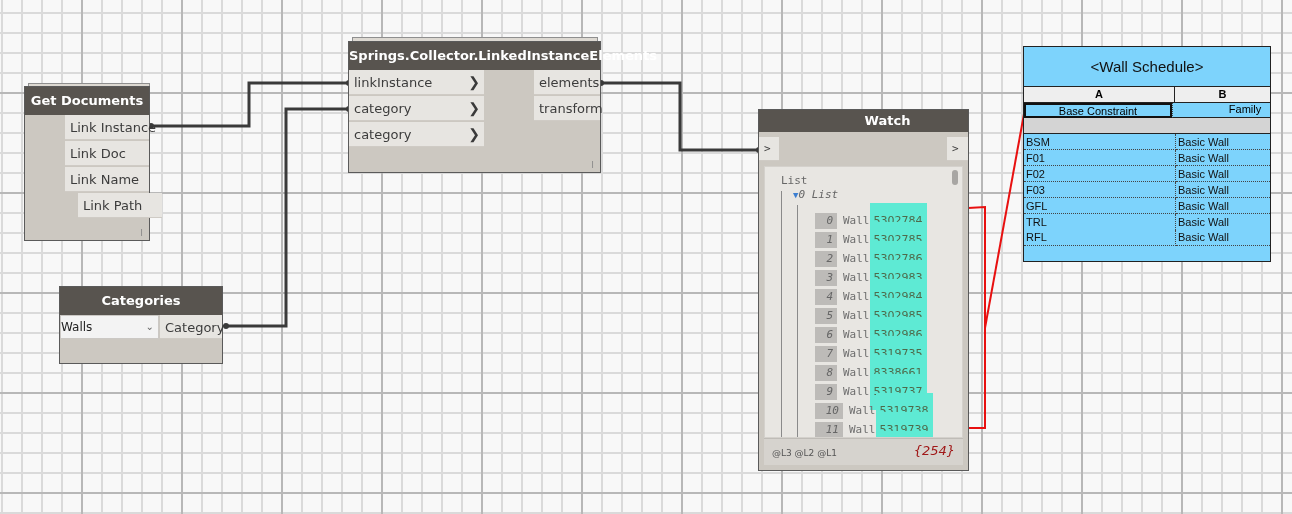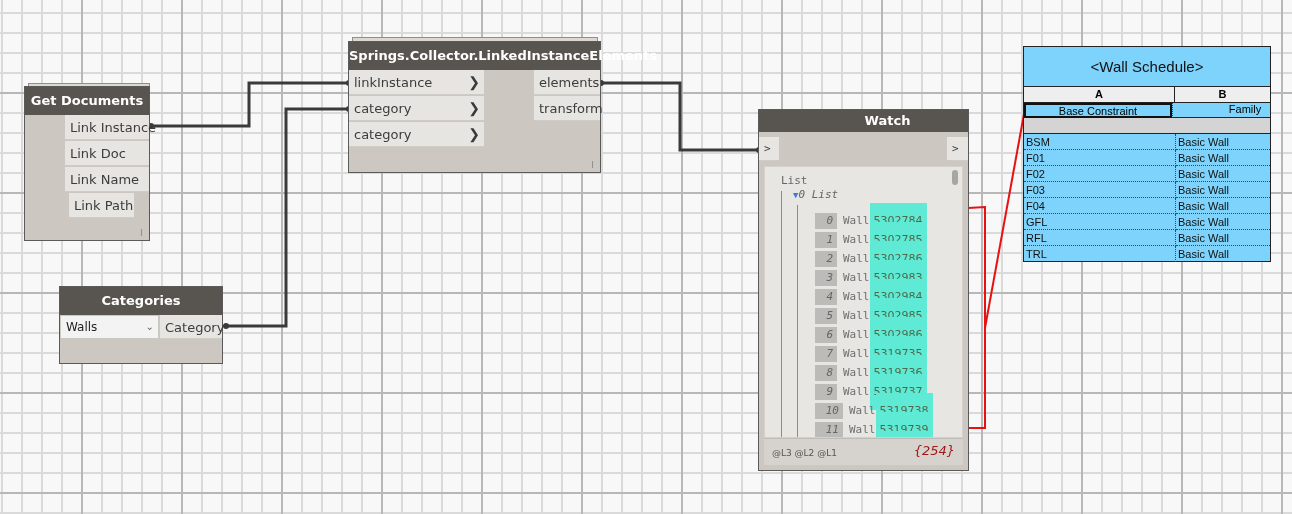--- a/index.html
+++ b/index.html
@@ -15,21 +15,21 @@
     background-position:81px 0, 0 92px, 1px 0, 0 12px;
     font-family:"DejaVu Sans", sans-serif;
   }
   .node { position:absolute; background:#ccc8c1; border:1px solid #5a5a5a; box-sizing:border-box; }
   .node-stack { position:absolute; height:6px; border:1px solid #8f8f8f; border-bottom:none; background:#ddd9d2; box-sizing:border-box; }
   .node-title { background:#58544f; color:#fff; font-weight:bold; font-size:13px; text-align:center; height:28px; line-height:28px; white-space:nowrap; }
   .port { position:absolute; background:#e7e5e1; color:#3c3c3c; font-size:13px; height:25px; line-height:25px; border-bottom:1px solid #cfcbc5; box-sizing:border-box; padding-left:5px; white-space:nowrap; }
   .port .chev { position:absolute; right:4px; top:0; font-weight:bold; color:#3a3a3a; font-size:14px; }
   .corner-mark { position:absolute; right:6px; bottom:2px; font-size:9px; color:#8a8a8a; }
   svg.wires { position:absolute; left:0; top:0; width:1292px; height:514px; pointer-events:none; }
-  .dropdown { position:absolute; background:#f3f3f3; border:1px solid #cbc8c4; box-sizing:border-box; font-size:12px; color:#222; padding-left:5px; line-height:22px; }
+  .dropdown { position:absolute; background:#f3f3f3; border:1px solid #cbc8c4; box-sizing:border-box; font-size:12px; color:#222; line-height:22px; }
   .dropdown .arrow { position:absolute; right:4px; top:0; font-size:10px; color:#666; }
   .watch-body { position:absolute; background:#e8e6e2; border:1px solid #d4d1cc; box-sizing:border-box; overflow:hidden; font-family:"DejaVu Sans Mono", monospace; font-size:11px; color:#666; }
   .wrow { position:absolute; height:16px; line-height:16px; white-space:nowrap; }
   .widx { display:inline-block; background:#bdbbb8; color:#666; font-style:italic; text-align:right; padding-right:4px; box-sizing:border-box; width:22px; }
   .wtxt { display:inline-block; margin-left:6px; color:#6e6e6e; }
   .wval { display:inline-block; background:#5eead4; color:#4e6a4b; font-family:"DejaVu Sans", sans-serif; padding:10px 4px; margin-left:0; }
   .watch-foot { position:absolute; background:#d6d3ce; border-top:1px solid #bfbcb7; font-size:9px; color:#555; }
   table.sched { border-collapse:collapse; font-family:"Liberation Sans", sans-serif; font-size:11px; color:#111; }
 </style>
 </head>
@@ -54,21 +54,21 @@
     <path d="M985 328 L1026 103"></path>
   </g>
 </svg>
 
 <div class="node-stack" style="left:28px;top:83px;width:122px;"></div>
 <div class="node" style="left:24px;top:86px;width:126px;height:155px;">
   <div class="node-title">Get Documents</div>
   <div class="port" style="left:40px;top:28px;width:84px;">Link Instance</div>
   <div class="port" style="left:40px;top:54px;width:84px;">Link Doc</div>
   <div class="port" style="left:40px;top:80px;width:84px;">Link Name</div>
-  <div class="port" style="left:44px;top:106px;width:65px;">Link Path</div>
+  <div class="port" style="left:53px;top:106px;width:84px;">Link Path</div>
   <span class="corner-mark">I</span>
 </div>
 
 <div class="node" style="left:59px;top:286px;width:164px;height:78px;">
   <div class="node-title">Categories</div>
   <div class="dropdown" style="left:0;top:28px;width:99px;height:24px;">
     <span>Walls</span>
     <span class="arrow">⌄</span>
   </div>
   <div class="port" style="left:100px;top:28px;width:62px;height:24px;">Category</div>
@@ -108,21 +108,21 @@
     <div style="position:absolute;left:32px;top:38px;width:1px;height:240px;background:#8a8a8a;"></div>
 
     <div class="wrow" style="left:50px;top:36px;"><span class="widx">0</span><span class="wtxt">Wall</span><span class="wval">5302784</span></div>
     <div class="wrow" style="left:50px;top:55px;"><span class="widx">1</span><span class="wtxt">Wall</span><span class="wval">5302785</span></div>
     <div class="wrow" style="left:50px;top:74px;"><span class="widx">2</span><span class="wtxt">Wall</span><span class="wval">5302786</span></div>
     <div class="wrow" style="left:50px;top:93px;"><span class="widx">3</span><span class="wtxt">Wall</span><span class="wval">5302983</span></div>
     <div class="wrow" style="left:50px;top:112px;text-decoration:underline;"><span class="widx">4</span><span class="wtxt">Wall</span><span class="wval">5302984</span></div>
     <div class="wrow" style="left:50px;top:131px;"><span class="widx">5</span><span class="wtxt">Wall</span><span class="wval">5302985</span></div>
     <div class="wrow" style="left:50px;top:150px;"><span class="widx">6</span><span class="wtxt">Wall</span><span class="wval">5302986</span></div>
     <div class="wrow" style="left:50px;top:169px;"><span class="widx">7</span><span class="wtxt">Wall</span><span class="wval">5319735</span></div>
-    <div class="wrow" style="left:50px;top:188px;"><span class="widx">8</span><span class="wtxt">Wall</span><span class="wval">5319736</span></div>
+    <div class="wrow" style="left:50px;top:188px;"><span class="widx">8</span><span class="wtxt">Wall</span><span class="wval">8338661</span></div>
     <div class="wrow" style="left:50px;top:207px;"><span class="widx">9</span><span class="wtxt">Wall</span><span class="wval">5319737</span></div>
     <div class="wrow" style="left:50px;top:226px;"><span class="widx" style="width:28px;">10</span><span class="wtxt">Wall</span><span class="wval">5319738</span></div>
     <div class="wrow" style="left:50px;top:245px;"><span class="widx" style="width:28px;">11</span><span class="wtxt">Wall</span><span class="wval">5319739</span></div>
     <div class="wrow" style="left:50px;top:264px;"><span class="widx" style="width:28px;">12</span><span class="wtxt">Wall</span><span class="wval">5319740</span></div>
 
     <div style="position:absolute;right:4px;top:3px;width:6px;height:15px;background:#a8a6a3;border-radius:3px;"></div>
   </div>
 
   <div class="watch-foot" style="left:5px;top:328px;width:199px;height:26px;">
     <span style="position:absolute;left:8px;top:9px;">@L3 @L2 @L1</span>
@@ -153,30 +153,26 @@
         </tr>
       <tr style="height:16px;">
           <td style="border-right:1px dotted #444;border-bottom:1px dotted #444;padding-left:2px;">F02</td>
           <td style="border-bottom:1px dotted #444;padding-left:2px;">Basic Wall</td>
         </tr>
       <tr style="height:16px;">
           <td style="border-right:1px dotted #444;border-bottom:1px dotted #444;padding-left:2px;">F03</td>
           <td style="border-bottom:1px dotted #444;padding-left:2px;">Basic Wall</td>
         </tr>
       <tr style="height:16px;">
-          <td style="border-right:1px dotted #444;border-bottom:1px dotted #444;padding-left:2px;">F04</td>
-          <td style="border-bottom:1px dotted #444;padding-left:2px;">Basic Wall</td>
-        </tr>
-      <tr style="height:16px;">
           <td style="border-right:1px dotted #444;border-bottom:1px dotted #444;padding-left:2px;">GFL</td>
-          <td style="border-bottom:1px dotted #444;padding-left:2px;">Basic Wall</td>
-        </tr>
-      <tr style="height:16px;">
-          <td style="border-right:1px dotted #444;border-bottom:1px dotted #444;padding-left:2px;">RFL</td>
           <td style="border-bottom:1px dotted #444;padding-left:2px;">Basic Wall</td>
         </tr>
       <tr style="height:16px;">
           <td style="border-right:1px dotted #444;padding-left:2px;">TRL</td>
           <td style="padding-left:2px;">Basic Wall</td>
         </tr>
+      <tr style="height:16px;">
+          <td style="border-right:1px dotted #444;border-bottom:1px dotted #444;padding-left:2px;">RFL</td>
+          <td style="border-bottom:1px dotted #444;padding-left:2px;">Basic Wall</td>
+        </tr>
     </tbody>
   </table>
 </div>
 
 </body></html>

